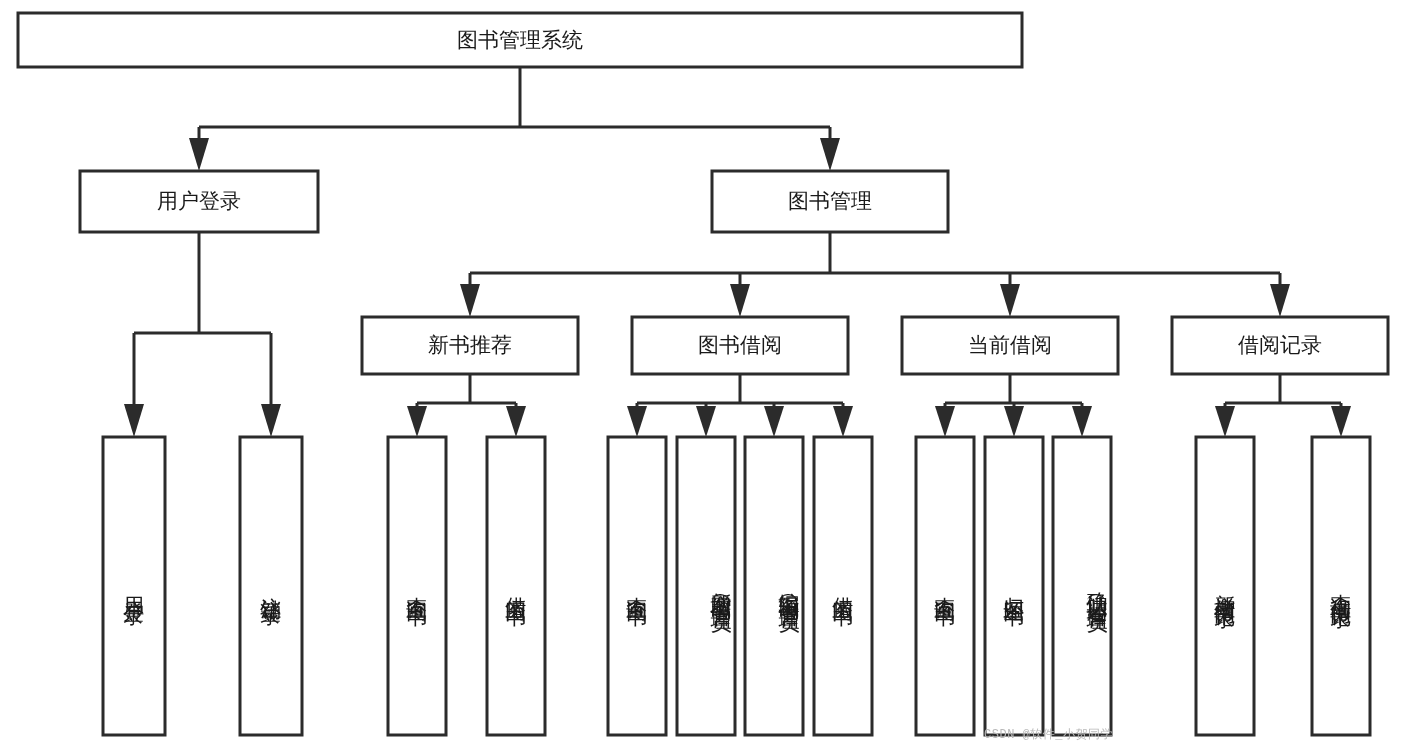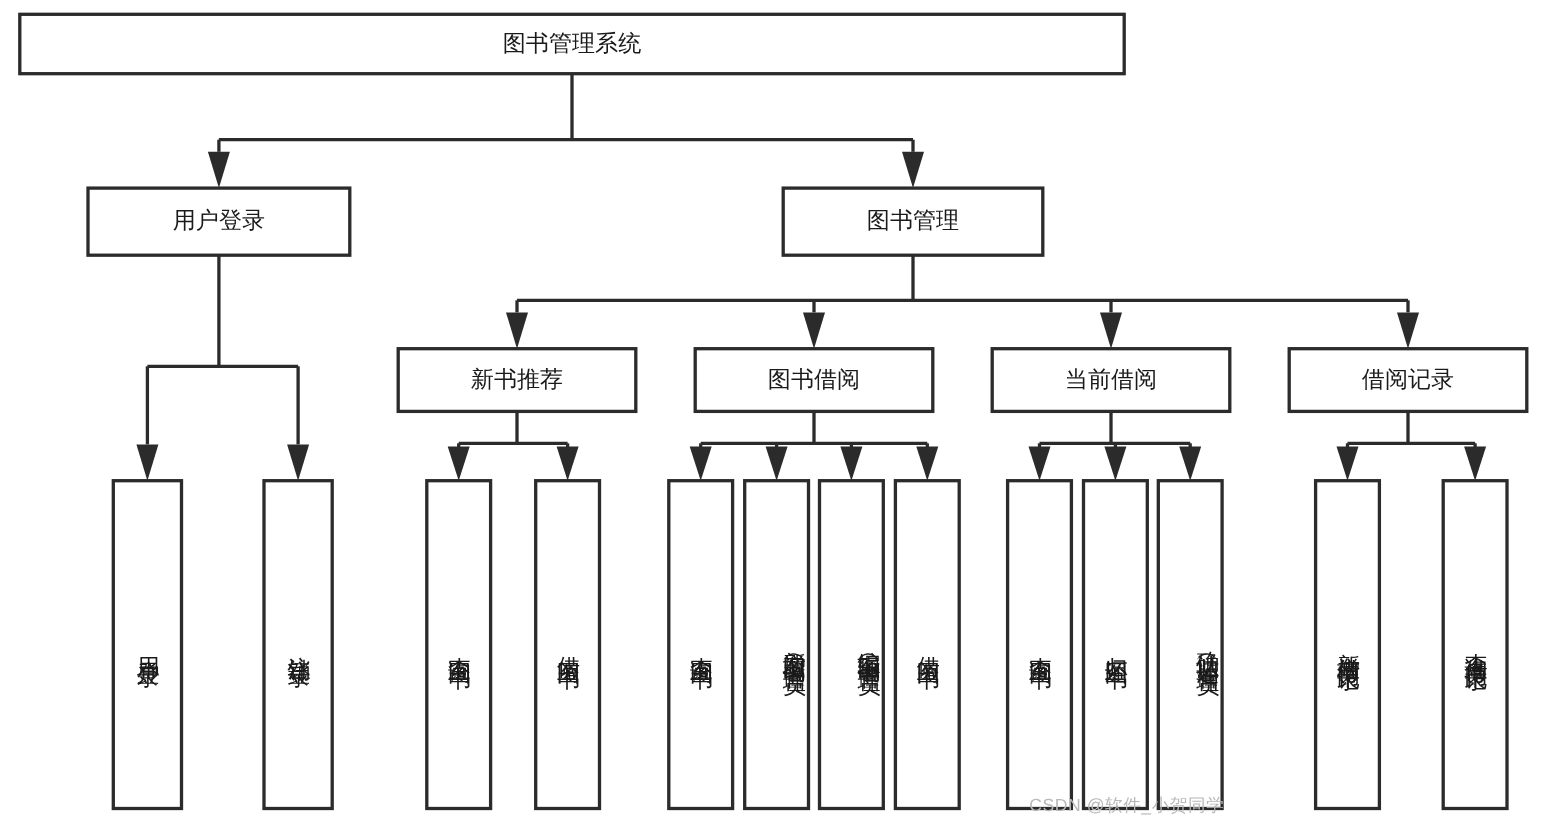--- a/index.html
+++ b/index.html
@@ -61,22 +61,22 @@
     align-items: center;
     justify-content: center;
     text-align: center;
     white-space: pre;
     pointer-events: none;
   }
   .watermark {
     position: absolute;
     right: 8px;
     bottom: 4px;
-    font-family: Liberation Sans, sans-serif;
-    font-size: 16px;
+    font-family: Liberation Mono, monospace;
+    font-size: 12px;
     color: #b9b9b9;
     letter-spacing: 0.5px;
     white-space: nowrap;
   }
 </style>
 </head>
 <body>
 
 <div id="diagram-root">
 

